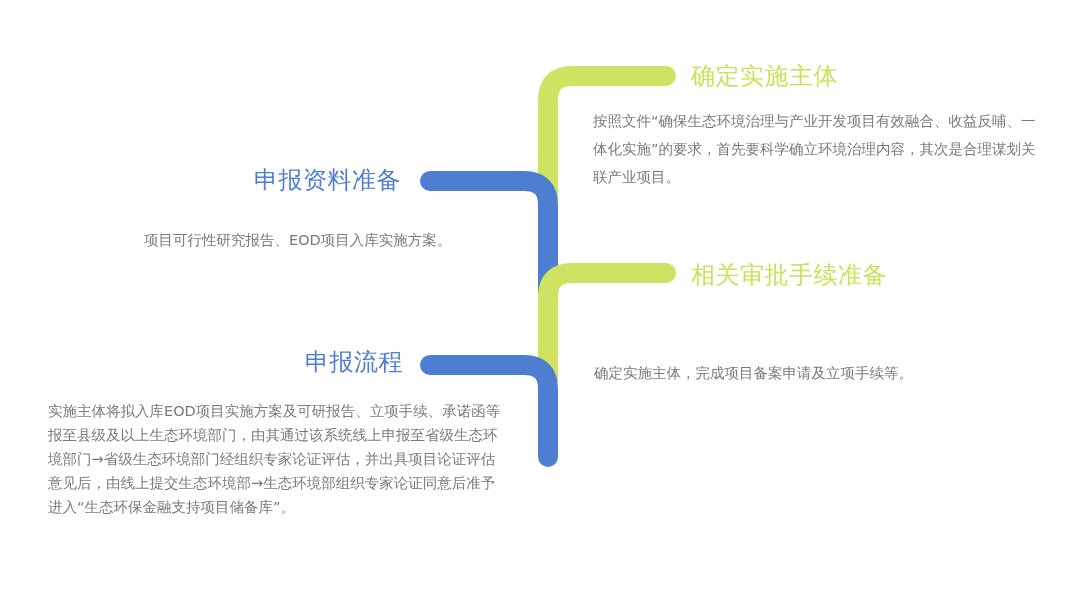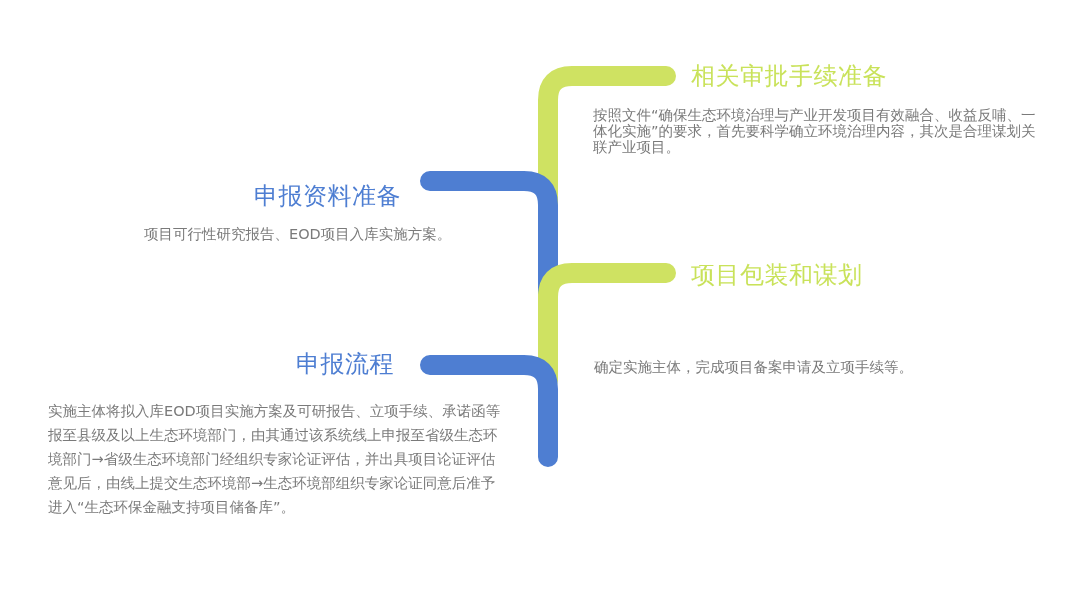--- a/index.html
+++ b/index.html
@@ -28,48 +28,48 @@
       white-space: nowrap;
       line-height: 30px;
       letter-spacing: 0.5px;
     }
     .title.blue { color: #4e7ed2; }
     .title.green { color: #c9e25a; }
     .desc {
       position: absolute;
       font-size: 14.5px;
       color: #7a7a7a;
-      line-height: 16px;
+      line-height: 28px;
     }
   </style>
 </head>
 <body>
 
 <svg class="connectors" viewBox="0 0 1080 597" xmlns="http://www.w3.org/2000/svg">
 
   <path d="M 666 76 L 572 76 Q 548 76 548 100 L 548 300" fill="none" stroke="#cfe262" stroke-width="20" stroke-linecap="round"></path>
 
   <path d="M 430 181 L 524 181 Q 548 181 548 205 L 548 290" fill="none" stroke="#4e7ed2" stroke-width="20" stroke-linecap="round"></path>
 
   <path d="M 666 273 L 572 273 Q 548 273 548 297 L 548 380" fill="none" stroke="#cfe262" stroke-width="20" stroke-linecap="round"></path>
 
   <path d="M 430 365 L 524 365 Q 548 365 548 389 L 548 457" fill="none" stroke="#4e7ed2" stroke-width="20" stroke-linecap="round"></path>
 </svg>
 
 <div>
-  <div class="title green" style="left:691px; top:61px; color:#c9e25a;">相关审批手续准备</div>
+  <div class="title green" style="left:691px; top:61px; color:#c9e25a;">确定实施主体</div>
   <div class="desc" style="left:593px; top:107px; width:445px;">按照文件“确保生态环境治理与产业开发项目有效融合、收益反哺、一体化实施”的要求，首先要科学确立环境治理内容，其次是合理谋划关联产业项目。</div>
 </div>
 
 <div>
-  <div class="title blue" style="left:254px; top:181px;">申报资料准备</div>
+  <div class="title blue" style="left:254px; top:165px;">申报资料准备</div>
   <div class="desc" style="left:144px; top:226px; width:380px;">项目可行性研究报告、EOD项目入库实施方案。</div>
 </div>
 
 <div>
-  <div class="title green" style="left:691px; top:260px; color:#c9e25a;">项目包装和谋划</div>
+  <div class="title green" style="left:691px; top:260px; color:#c9e25a;">相关审批手续准备</div>
   <div class="desc" style="left:594px; top:311px; width:420px;margin-top:48px;">确定实施主体，完成项目备案申请及立项手续等。</div>
 </div>
 
 <div>
-  <div class="title blue" style="left:296px; top:349px;">申报流程</div>
+  <div class="title blue" style="left:305px; top:349px;font-family:Liberation Mono, monospace;">申报流程</div>
   <div class="desc" style="left:48px; top:399px; width:455px; line-height:24px;">实施主体将拟入库EOD项目实施方案及可研报告、立项手续、承诺函等报至县级及以上生态环境部门，由其通过该系统线上申报至省级生态环境部门→省级生态环境部门经组织专家论证评估，并出具项目论证评估意见后，由线上提交生态环境部→生态环境部组织专家论证同意后准予进入“生态环保金融支持项目储备库”。</div>
 </div>
 
 </body></html>

